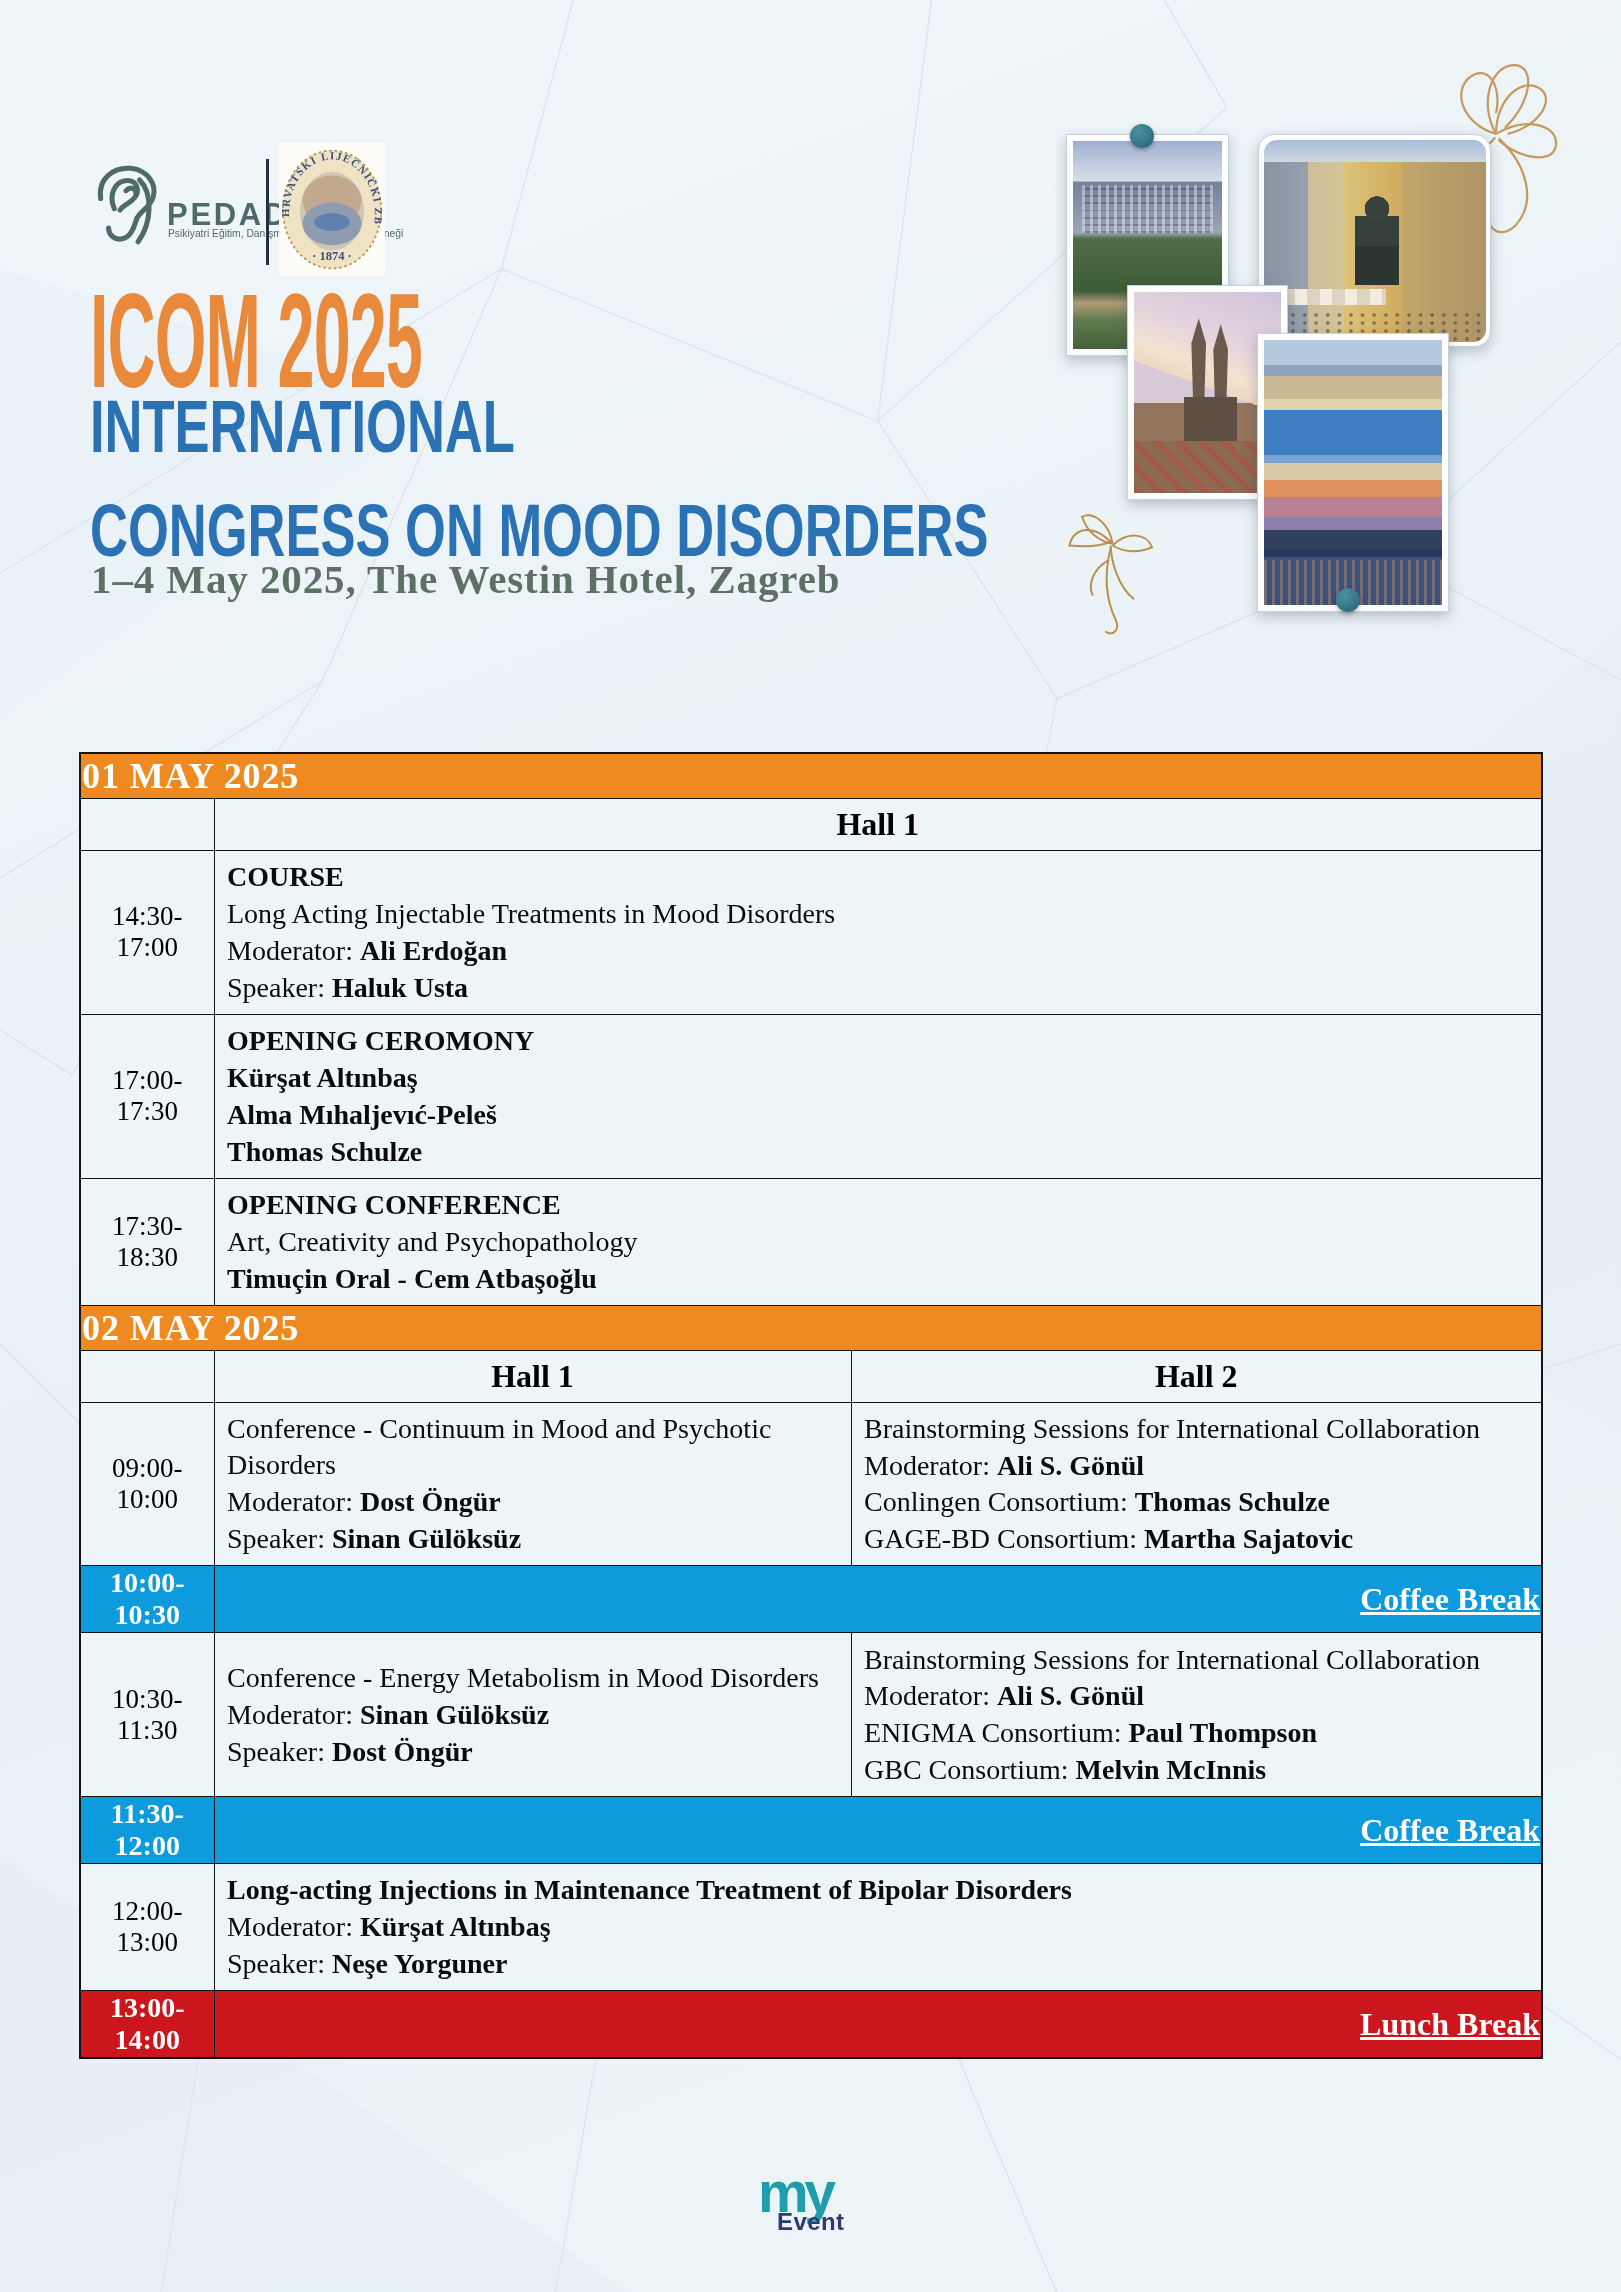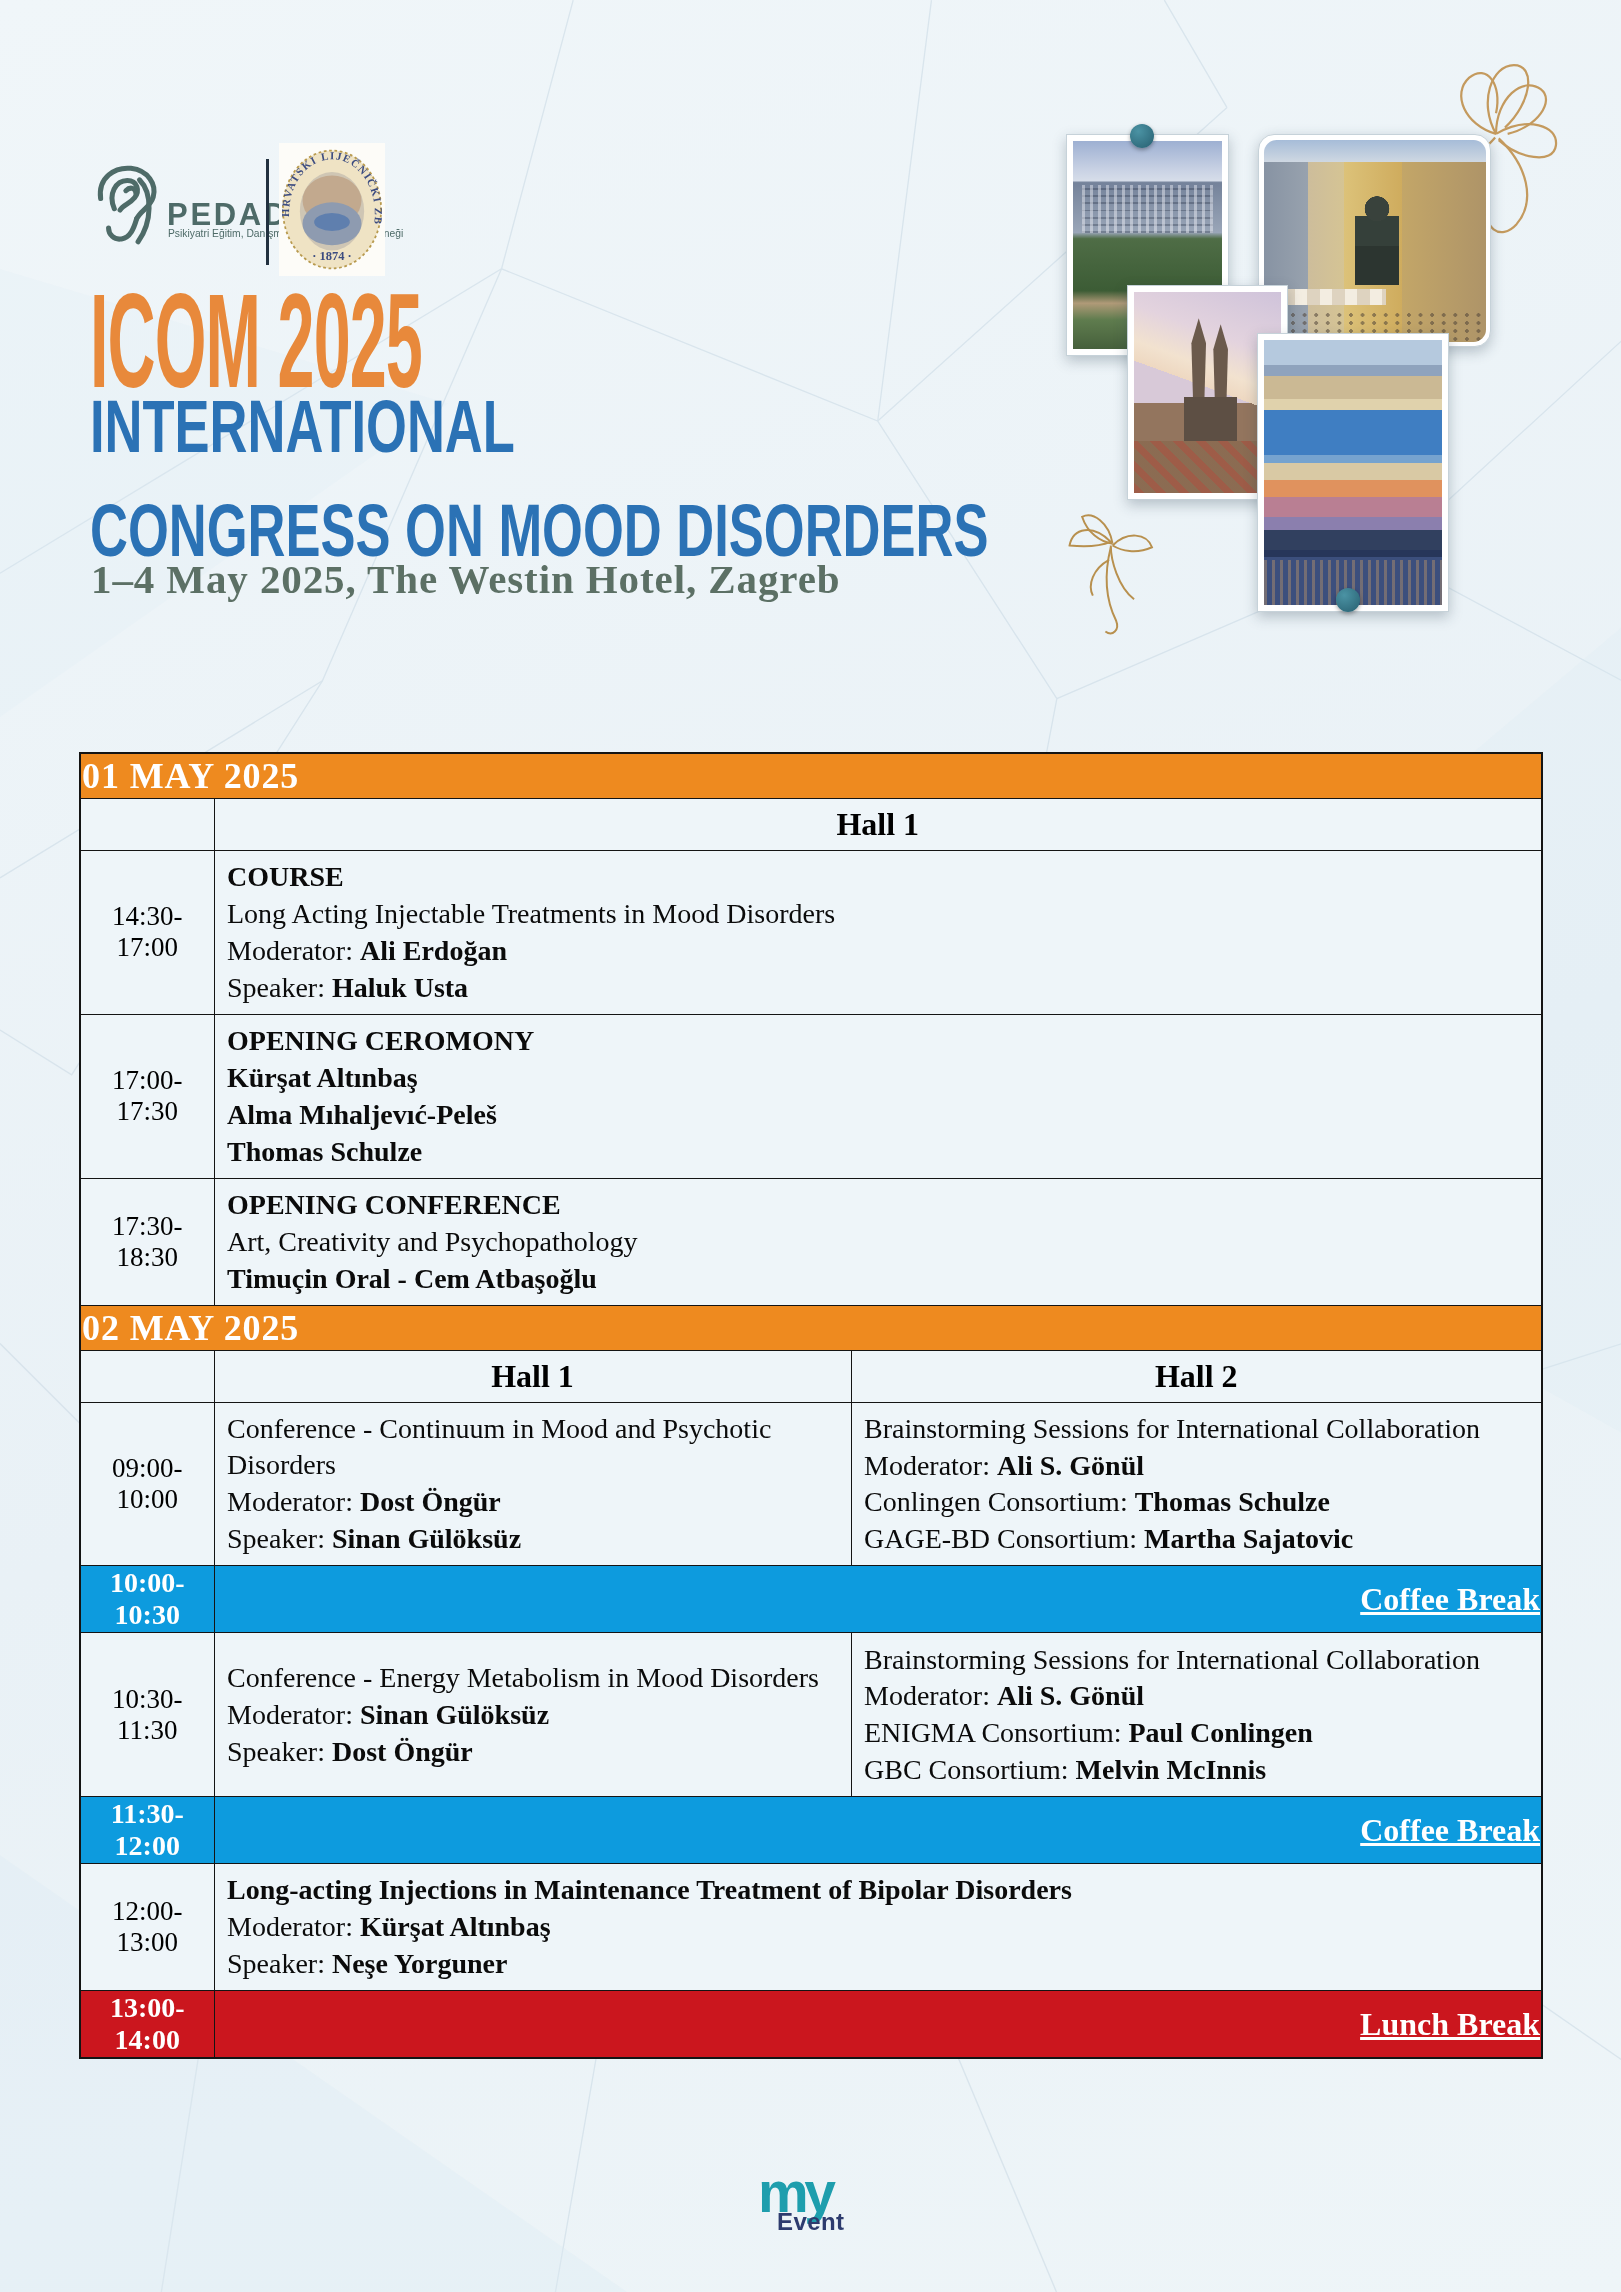--- a/index.html
+++ b/index.html
@@ -285,21 +285,21 @@
       <tr>
         <td class="time-cell">10:30-11:30</td>
         <td class="session-cell" colspan="1">
           <div class="line"><span>Conference - Energy Metabolism in Mood Disorders</span></div>
           <div class="line"><span>Moderator: </span><b>Sinan Gülöksüz</b></div>
           <div class="line"><span>Speaker: </span><b>Dost Öngür</b></div>
         </td>
         <td class="session-cell" colspan="1">
           <div class="line"><span>Brainstorming Sessions for International Collaboration</span></div>
           <div class="line"><span>Moderator: </span><b>Ali S. Gönül</b></div>
-          <div class="line"><span>ENIGMA Consortium: </span><b>Paul Conlingen</b></div>
+          <div class="line"><span>ENIGMA Consortium: </span><b>Paul Thompson</b></div>
           <div class="line"><span>GBC Consortium: </span><b>Melvin McInnis</b></div>
         </td>
       </tr>
       <tr class="break-row break-coffee">
         <td class="time-cell">11:30-12:00</td>
         <td class="break-cell" colspan="2">Coffee Break</td>
       </tr>
       <tr>
         <td class="time-cell">12:00-13:00</td>
         <td class="session-cell" colspan="2">

